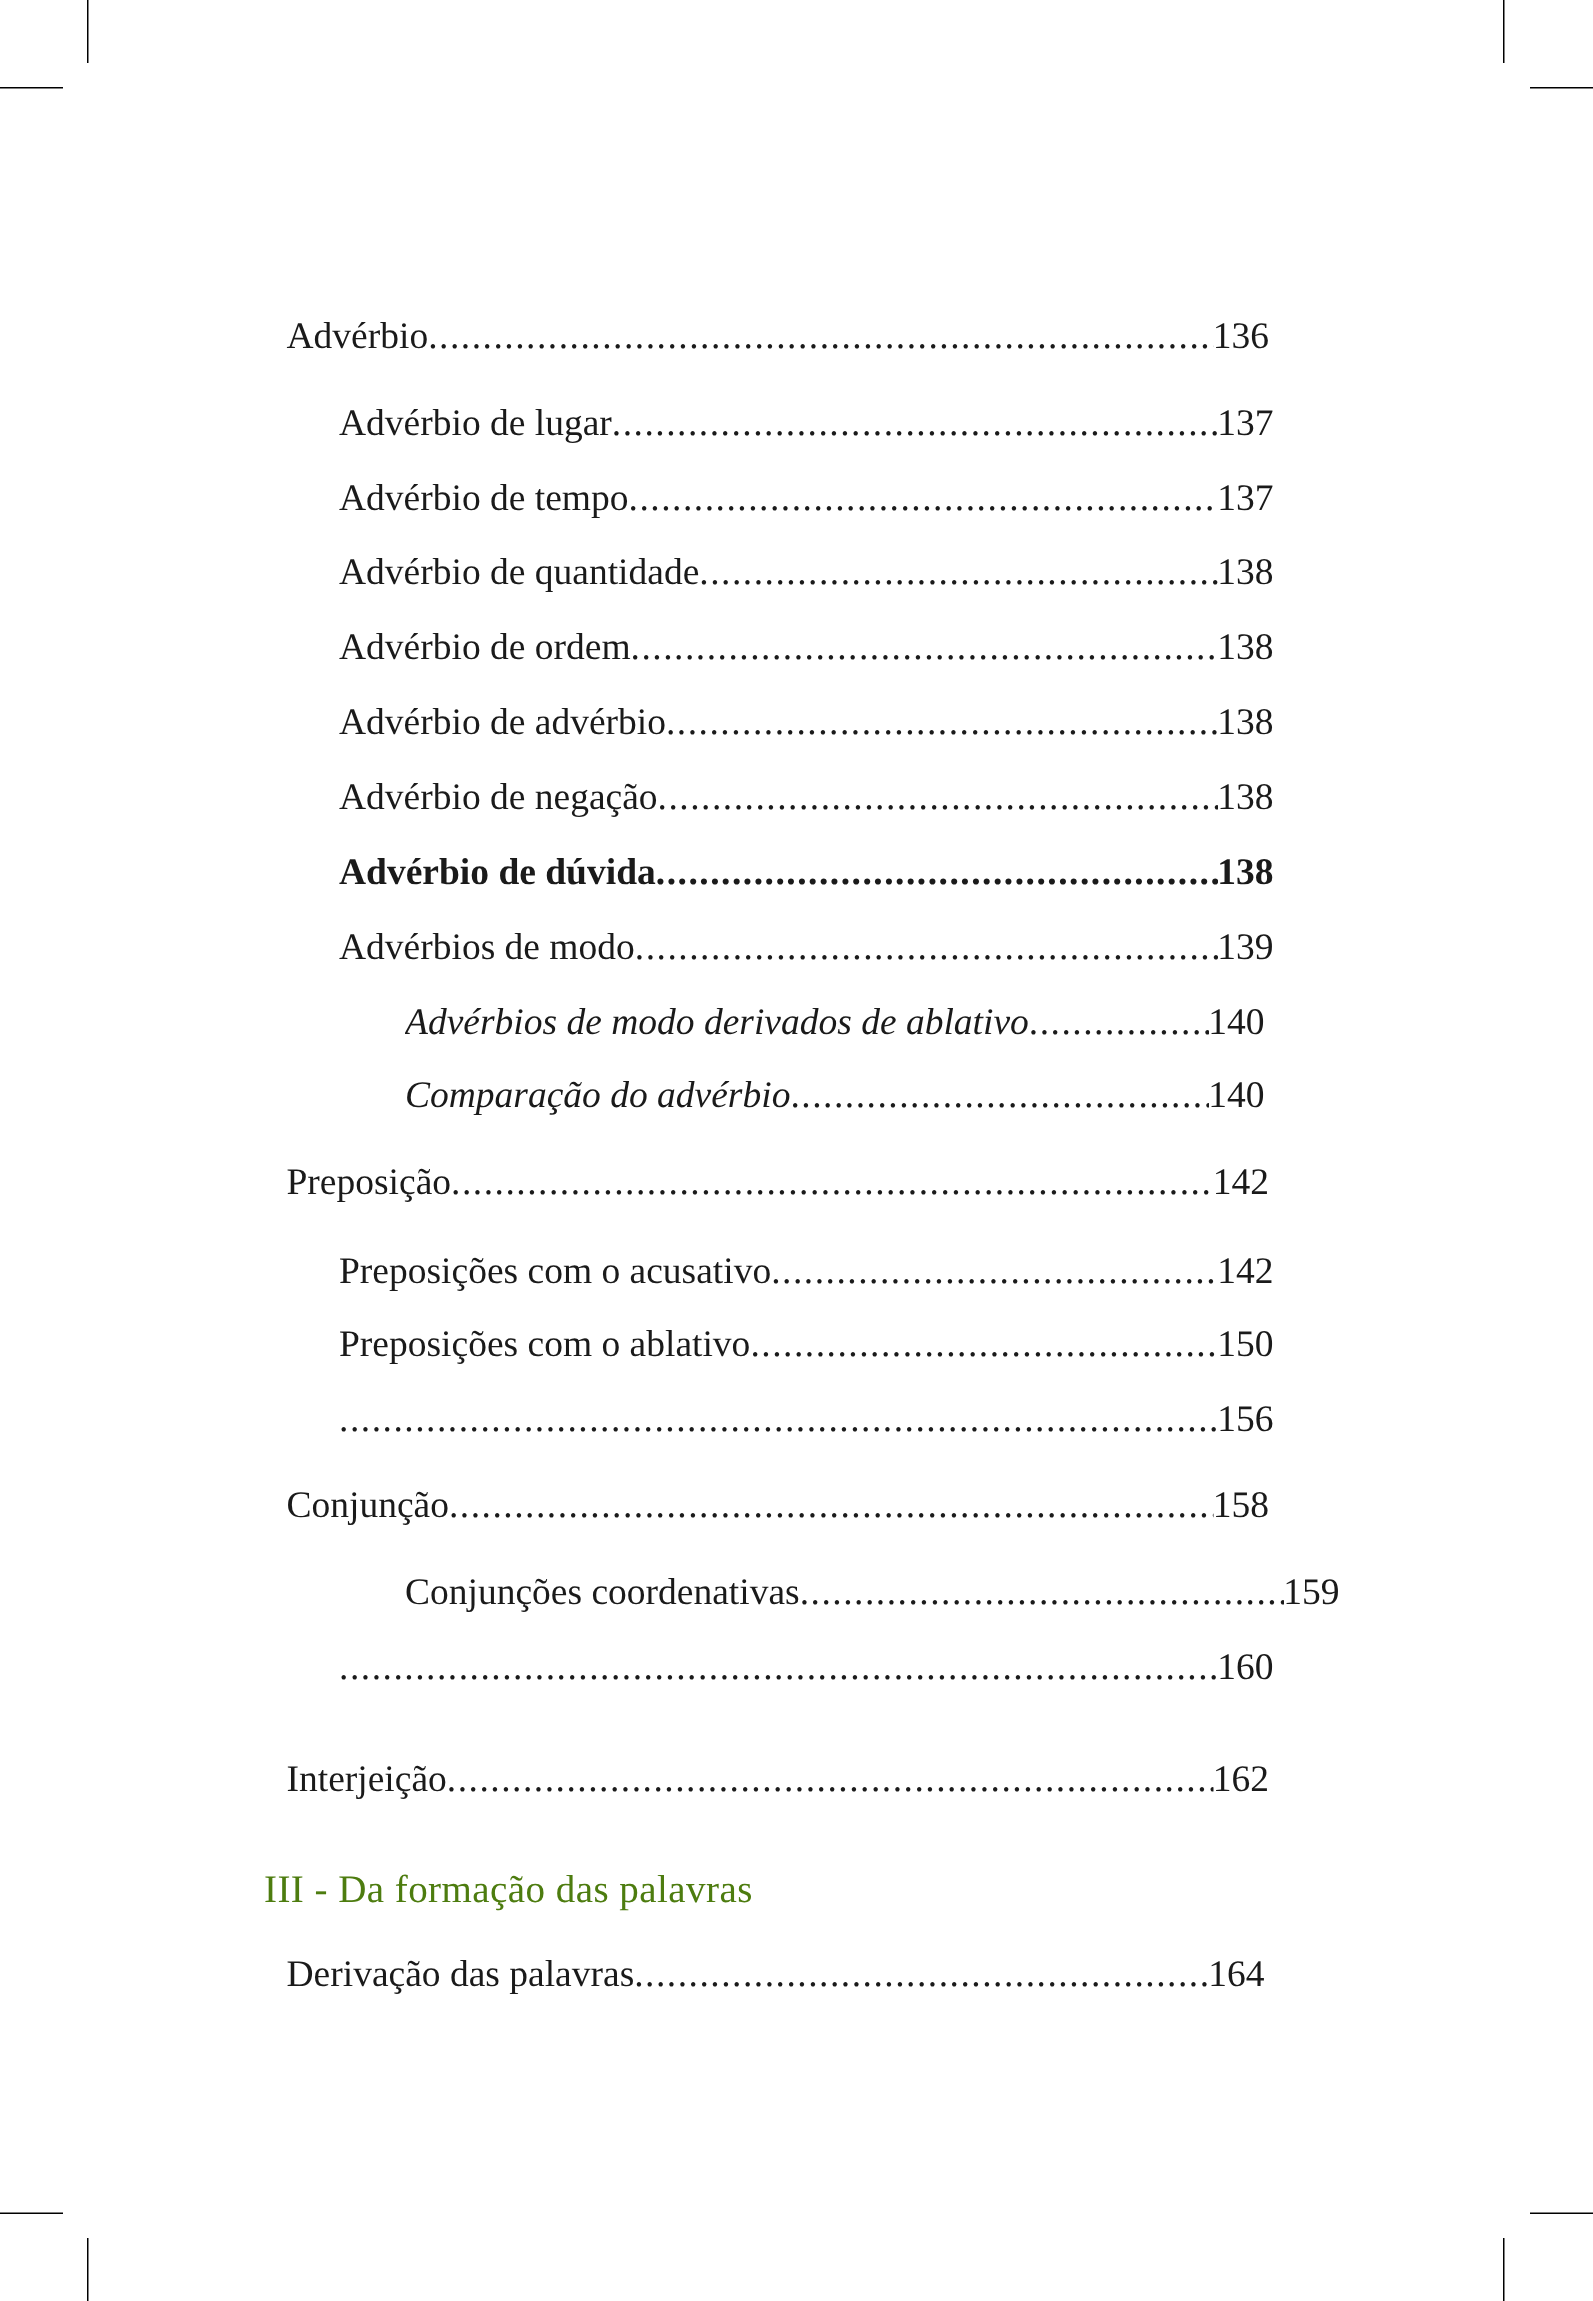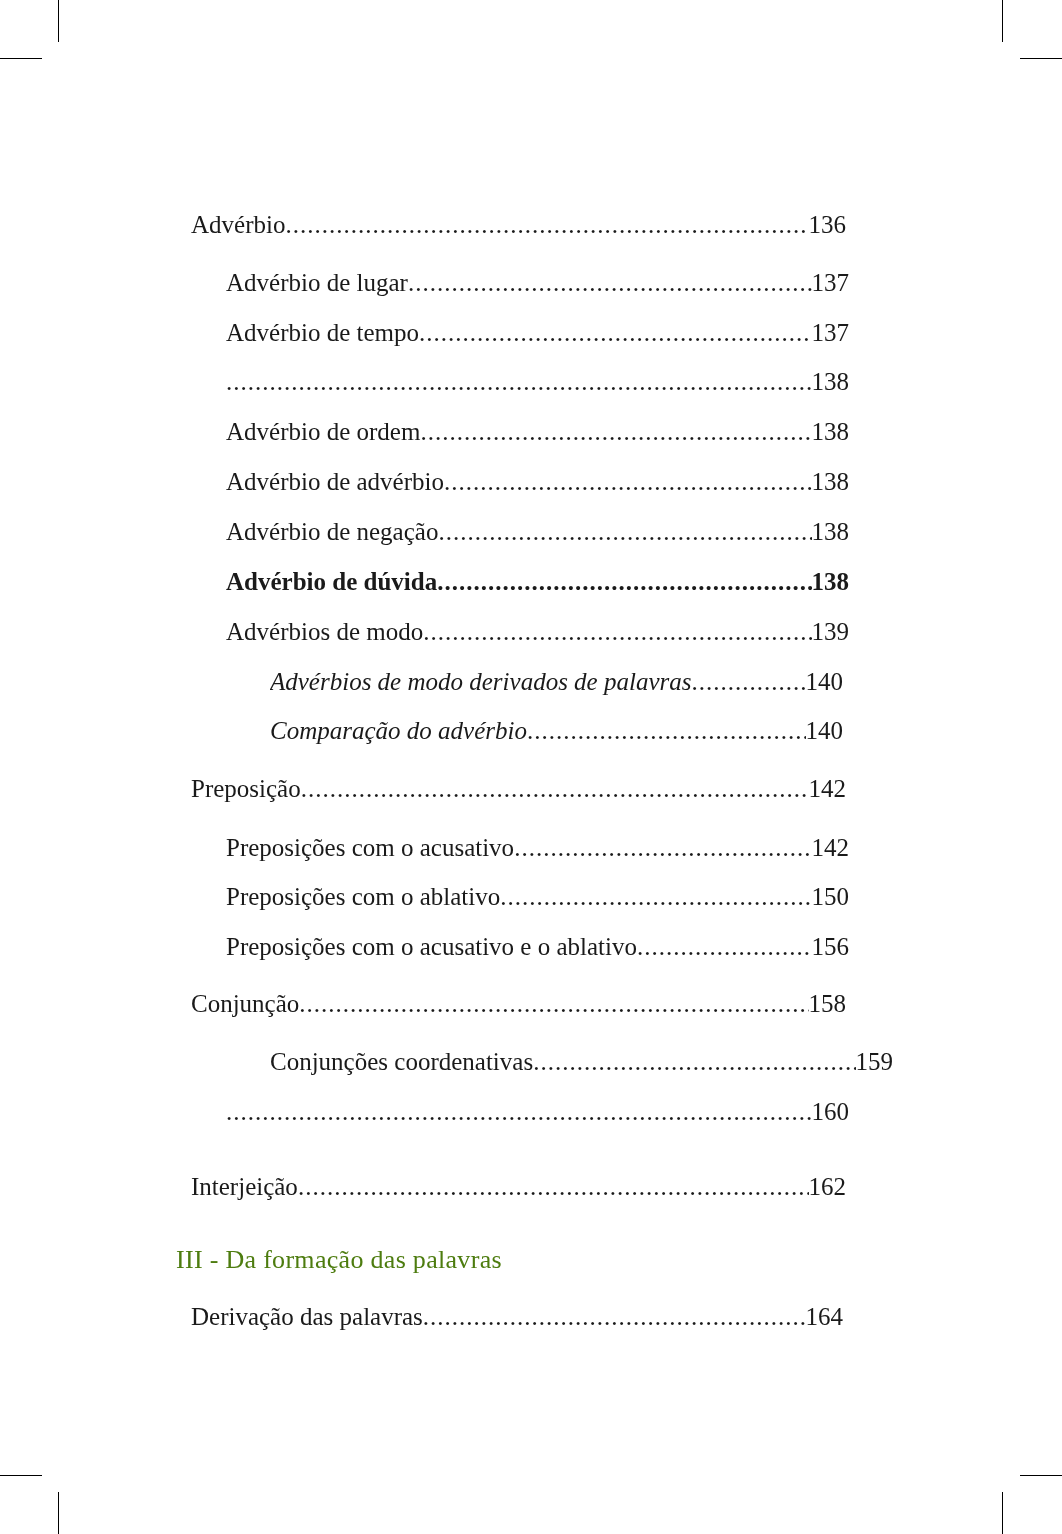--- a/index.html
+++ b/index.html
@@ -43,20 +43,21 @@
     <span class="page">137</span>
   </div>
 
   <div class="toc-line lvl2" style="top:319px;">
     <span class="label">Advérbio de tempo</span>
     <span class="leader"></span>
     <span class="page">137</span>
   </div>
 
   <div class="toc-line lvl2" style="top:368px;">
+    <span class="label">Advérbio de quantidade</span>
     <span class="leader"></span>
     <span class="page">138</span>
   </div>
 
   <div class="toc-line lvl2" style="top:418px;">
     <span class="label">Advérbio de ordem</span>
     <span class="leader"></span>
     <span class="page">138</span>
   </div>
 
@@ -78,21 +79,21 @@
     <span class="page">138</span>
   </div>
 
   <div class="toc-line lvl2" style="top:618px;">
     <span class="label">Advérbios de modo</span>
     <span class="leader"></span>
     <span class="page">139</span>
   </div>
 
   <div class="toc-line lvl3" style="top:668px;">
-    <span class="label">Advérbios de modo derivados de palavras</span>
+    <span class="label">Advérbios de modo derivados de ablativo</span>
     <span class="leader" style="font-style:normal;"></span>
     <span class="page" style="font-style:normal;">140</span>
   </div>
 
   <div class="toc-line lvl3" style="top:717px;">
     <span class="label">Comparação do advérbio</span>
     <span class="leader" style="font-style:normal;"></span>
     <span class="page" style="font-style:normal;">140</span>
   </div>
 
@@ -108,21 +109,20 @@
     <span class="page">142</span>
   </div>
 
   <div class="toc-line lvl2" style="top:883px;">
     <span class="label">Preposições com o ablativo</span>
     <span class="leader"></span>
     <span class="page">150</span>
   </div>
 
   <div class="toc-line lvl2" style="top:933px;">
-    <span class="label">Preposições com o acusativo e o ablativo</span>
     <span class="leader"></span>
     <span class="page">156</span>
   </div>
 
   <div class="toc-line lvl1" style="top:990px;">
     <span class="label">Conjunção</span>
     <span class="leader"></span>
     <span class="page">158</span>
   </div>
 

